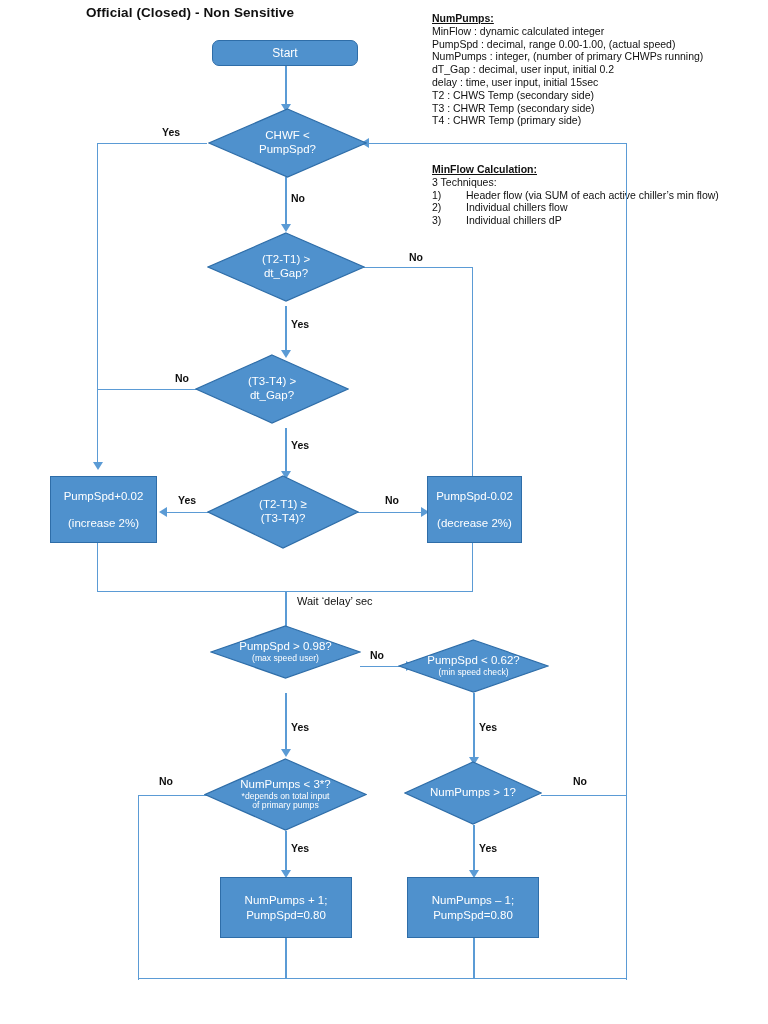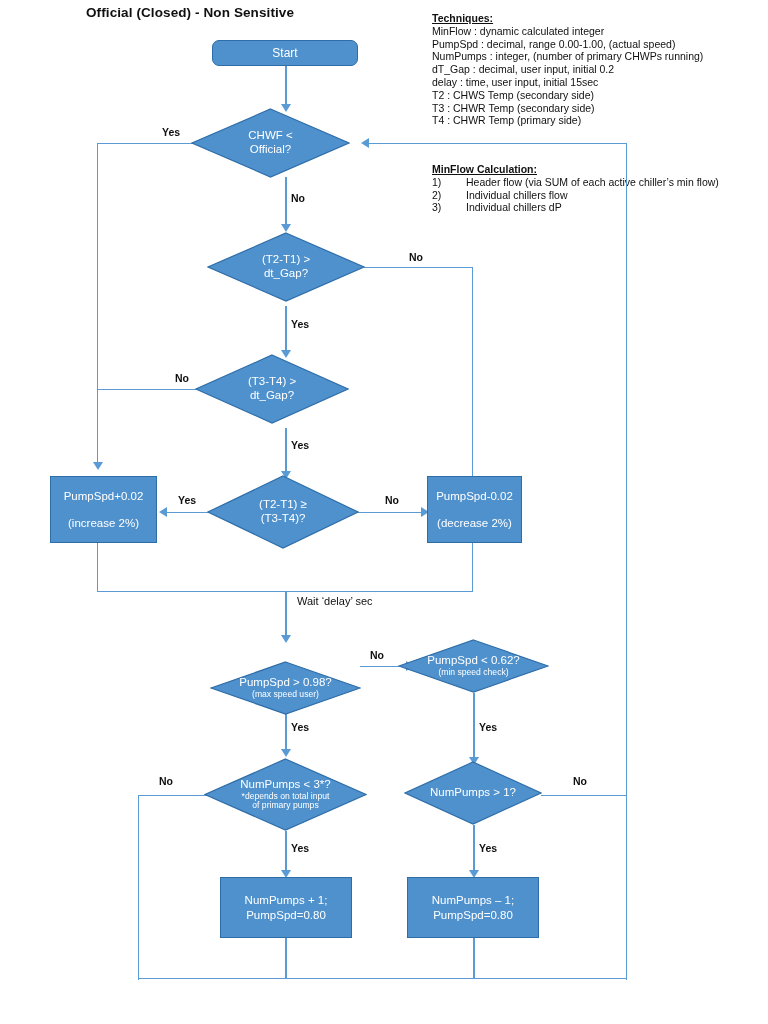--- a/index.html
+++ b/index.html
@@ -134,33 +134,34 @@
   }
 </style>
 </head>
 <body>
 
 <div id="page">
 
   <div class="doc-title">Official (Closed) - Non Sensitive</div>
 
   <div class="notes" id="variables-note">
-    <div class="hd">Techniques:</div>
+    <div class="hd">NumPumps:</div>
     <div>MinFlow : dynamic calculated integer</div>
     <div>PumpSpd : decimal, range 0.00-1.00, (actual speed)</div>
     <div>NumPumps : integer, (number of primary CHWPs running)</div>
     <div>dT_Gap : decimal, user input, initial 0.2</div>
     <div>delay : time, user input, initial 15sec</div>
     <div>T2 : CHWS Temp (secondary side)</div>
     <div>T3 : CHWR Temp (secondary side)</div>
     <div>T4 : CHWR Temp (primary side)</div>
   </div>
 
   <div class="notes" id="minflow-note">
     <div class="hd">MinFlow Calculation:</div>
+    <div>3 Techniques:</div>
     <div class="num-row">
       <span class="num">1)</span>
       <span>Header flow (via SUM of each active chiller’s min flow)</span>
     </div>
     <div class="num-row">
       <span class="num">2)</span>
       <span>Individual chillers flow</span>
     </div>
     <div class="num-row">
       <span class="num">3)</span>
@@ -247,27 +248,27 @@
   <div class="ln h" style="left:138px; top:978px; width:489px;"></div>
 
   <div class="ln v" style="left:626px; top:142.5px; height:837px;"></div>
   <div class="ln h" style="left:368px; top:142.5px; width:259px;"></div>
   <div class="arrow left" style="left:361px; top:138px;"></div>
 
   <div class="node term" style="left:212px; top:40px; width:146px; height:26px;">
     <span>Start</span>
   </div>
 
-  <div class="diamond-wrap" style="left:191px; top:108px; width:159px; height:70px;">
+  <div class="diamond-wrap" style="left:208px; top:108px; width:159px; height:70px;">
     <svg width="159" height="70" viewBox="0 0 159 70">
       <polygon points="79.5,1 158,35 79.5,69 1,35" fill="#4F91CD" stroke="#2E6DA8" stroke-width="1.2"></polygon>
     </svg>
     <div class="diamond-label">
       <span>CHWF &lt;</span>
-      <span>Official?</span>
+      <span>PumpSpd?</span>
     </div>
   </div>
 
   <div class="diamond-wrap" style="left:207px; top:232px; width:158px; height:70px;">
     <svg width="158" height="70" viewBox="0 0 158 70">
       <polygon points="79,1 157,35 79,69 1,35" fill="#4F91CD" stroke="#2E6DA8" stroke-width="1.2"></polygon>
     </svg>
     <div class="diamond-label">
       <span>(T2-T1) &gt;</span>
       <span>dt_Gap?</span>
@@ -297,21 +298,21 @@
   <div class="node proc" style="left:50px; top:476px; width:107px; height:67px;">
     <span class="l1">PumpSpd+0.02</span>
     <span>(increase 2%)</span>
   </div>
 
   <div class="node proc" style="left:427px; top:476px; width:95px; height:67px;">
     <span class="l1">PumpSpd-0.02</span>
     <span>(decrease 2%)</span>
   </div>
 
-  <div class="diamond-wrap" style="left:210px; top:661px; width:151px; height:54px;">
+  <div class="diamond-wrap" style="left:210px; top:625px; width:151px; height:54px;">
     <svg width="151" height="54" viewBox="0 0 151 54">
       <polygon points="75.5,1 150,27 75.5,53 1,27" fill="#4F91CD" stroke="#2E6DA8" stroke-width="1.2"></polygon>
     </svg>
     <div class="diamond-label">
       <span>PumpSpd &gt; 0.98?</span>
       <span class="sub">(max speed user)</span>
     </div>
   </div>
 
   <div class="diamond-wrap" style="left:398px; top:639px; width:151px; height:54px;">

